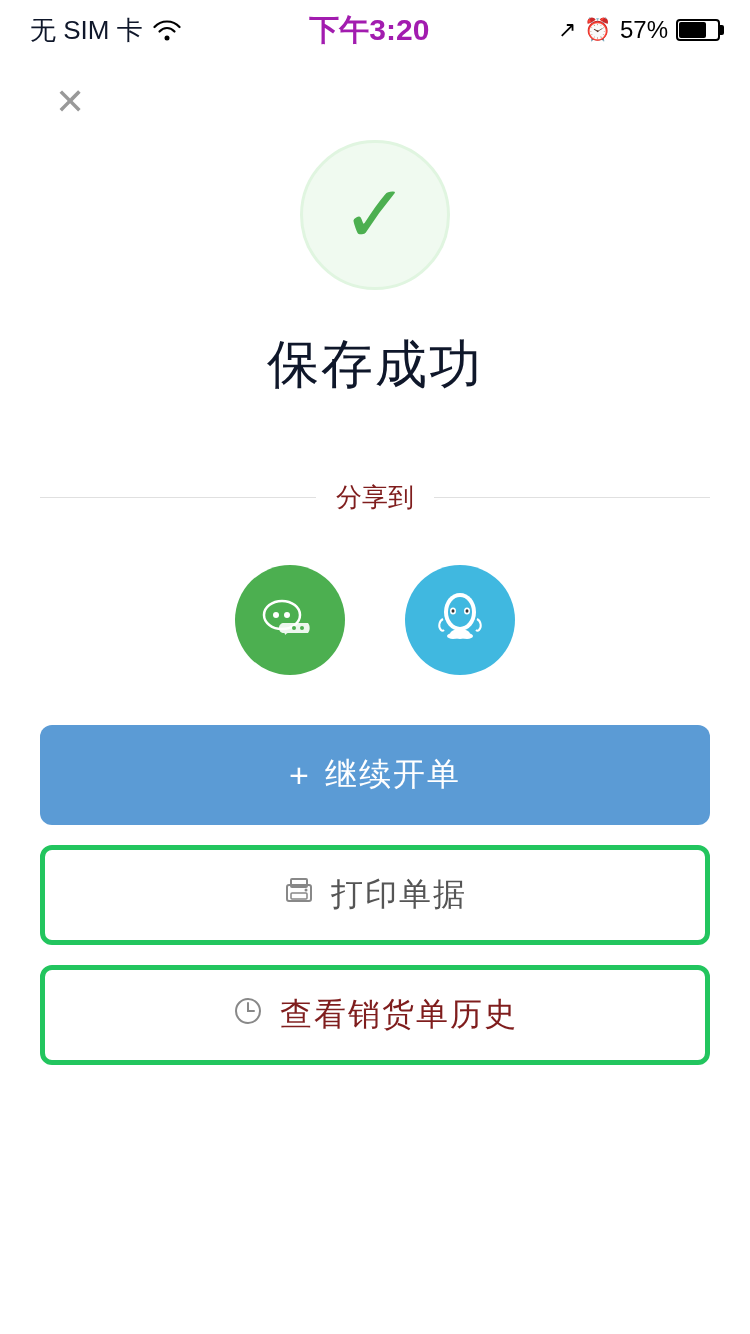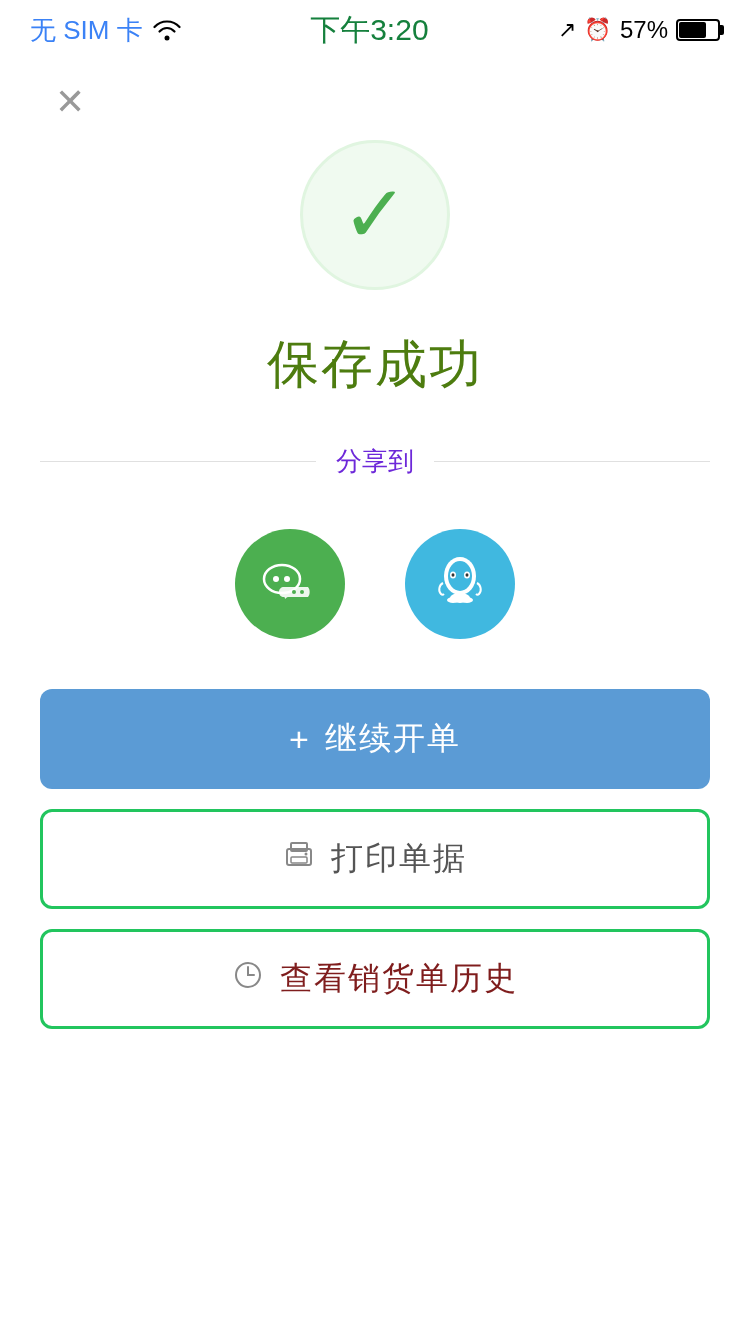--- a/index.html
+++ b/index.html
@@ -20,31 +20,31 @@
       align-items: center;
       justify-content: space-between;
       padding: 0 30px;
       background: #fff;
     }
     .status-left {
       display: flex;
       align-items: center;
       gap: 10px;
       font-size: 26px;
-      color: #3b82f6;
+      color: #0f172a;
     }
     .wifi-icon {
       display: inline-block;
       width: 28px;
       height: 22px;
     }
     .status-center {
       font-size: 30px;
-      font-weight: 400;
-      color: #15803d;
+      font-weight: 700;
+      color: #a21caf;
     }
     .status-right {
       display: flex;
       align-items: center;
       gap: 8px;
       font-size: 24px;
       color: #000;
     }
     .battery {
       width: 44px;
@@ -116,22 +116,22 @@
     .checkmark {
       font-size: 80px;
       color: #4CAF50;
       line-height: 1;
     }
 
     
     .success-title {
       font-size: 52px;
       font-weight: 500;
-      color: #4d7c0f;
-      margin-bottom: 44px;
+      color: #0f172a;
+      margin-bottom: 80px;
       letter-spacing: 2px;
     }
 
     
     .share-section {
       width: 100%;
       padding: 0 40px;
       margin-bottom: 50px;
     }
     .share-divider {
@@ -142,21 +142,21 @@
     }
     .share-divider::before,
     .share-divider::after {
       content: '';
       flex: 1;
       height: 1px;
       background: #e0e0e0;
     }
     .share-label {
       font-size: 26px;
-      color: #6d28d9;
+      color: #7f1d1d;
       white-space: nowrap;
     }
 
     .share-buttons {
       display: flex;
       justify-content: center;
       gap: 60px;
     }
 
     .share-btn {
@@ -214,21 +214,21 @@
       cursor: pointer;
       border: none;
     }
     .action-btn-primary {
       background: #5B9BD5;
       color: white;
     }
     .action-btn-secondary {
       background: #fff;
       color: #555;
-      border: 3px solid #22c55e;
+      border: 5px solid #22c55e;
     }
   </style>
 </head>
 <body>
 
 <div class="status-bar">
   <div class="status-left">
     <span>无 SIM 卡</span>
     <svg class="wifi-icon" viewBox="0 0 28 22" fill="none">
       <path d="M14 16.5a2.5 2.5 0 1 1 0 5 2.5 2.5 0 0 1 0-5z" fill="#000"></path>

